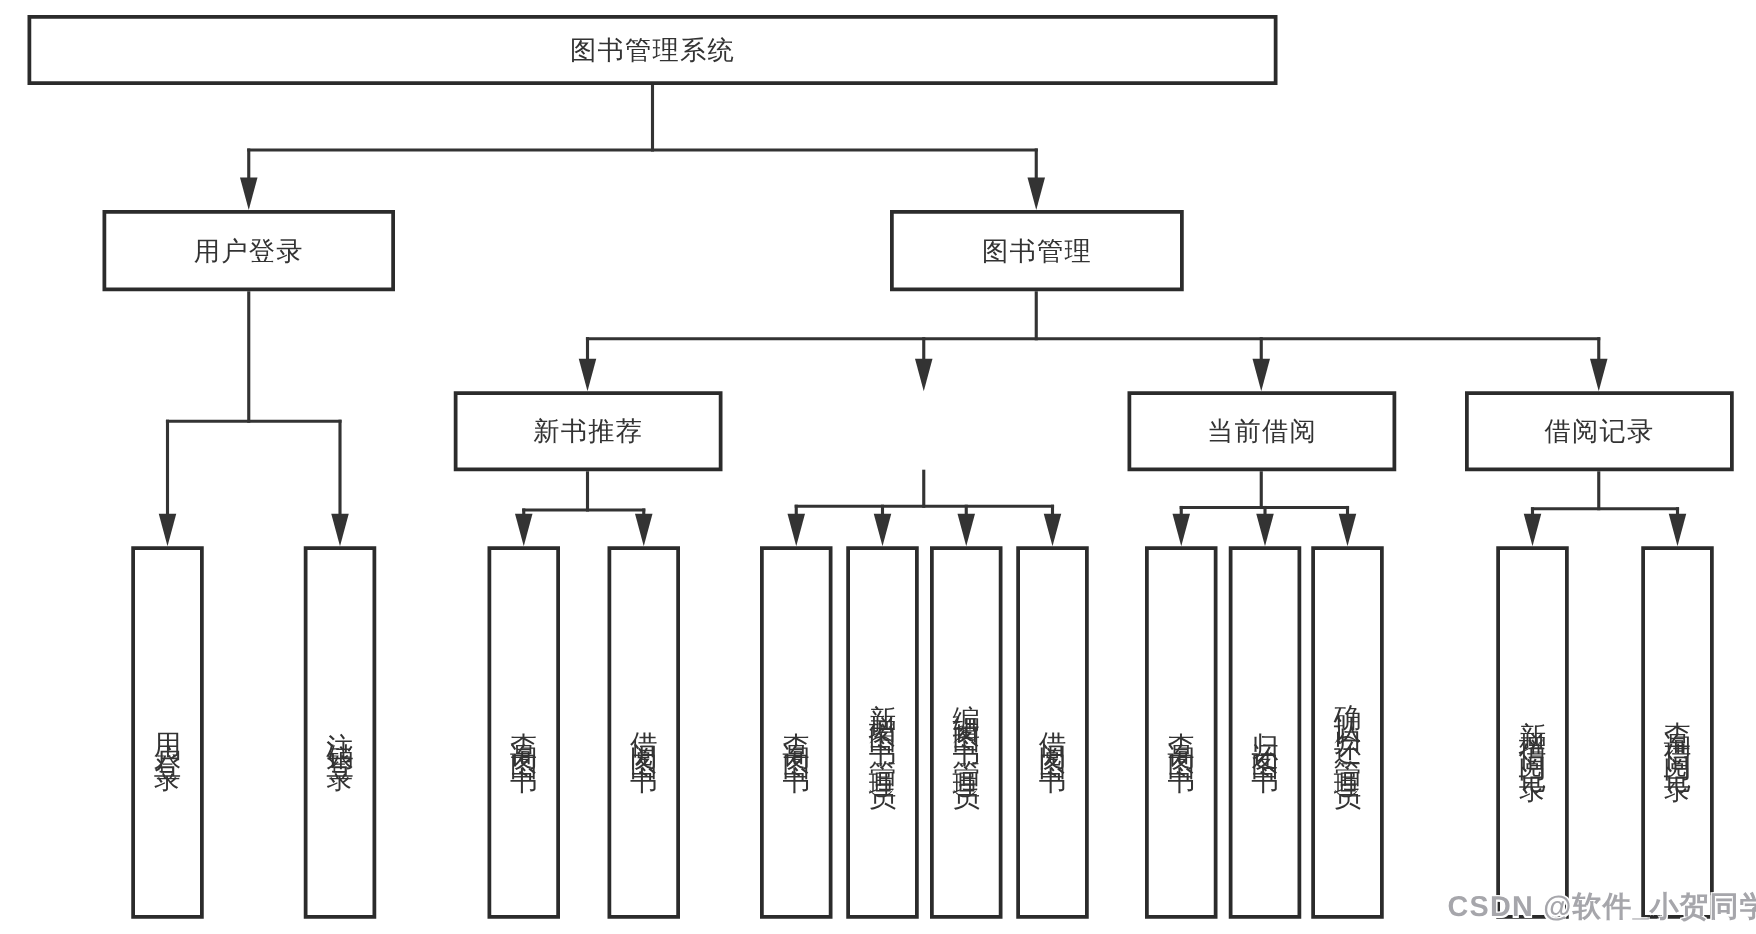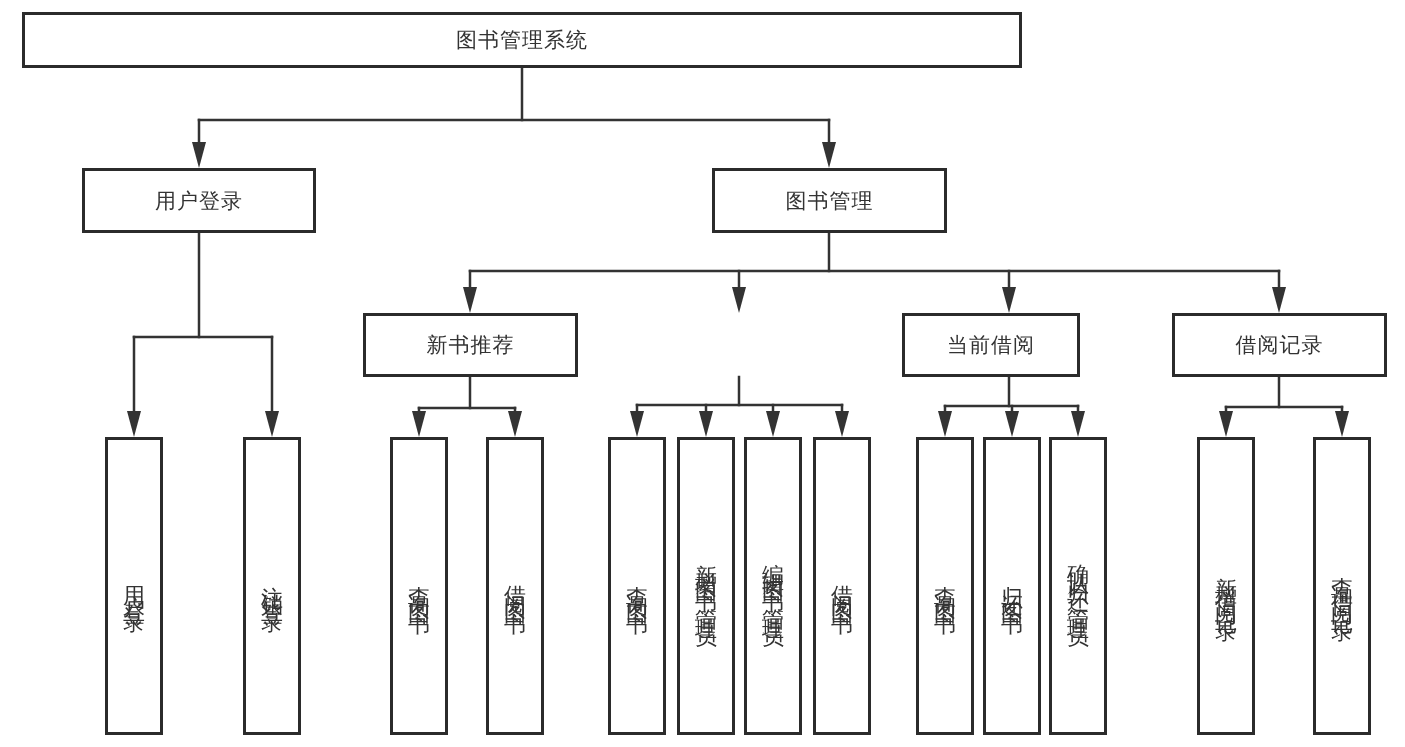--- a/index.html
+++ b/index.html
@@ -115,35 +115,36 @@
       <polygon points="1219,411 1233,411 1226,437" fill="currentColor"></polygon>
       <polygon points="1335,411 1349,411 1342,437" fill="currentColor"></polygon>
     </svg>
 
   <div class="node h-node" style="left:22px;top:12px;width:1000px;height:56px">图书管理系统</div>
 
   <div class="node h-node" style="left:82px;top:168px;width:234px;height:65px">用户登录</div>
   <div class="node h-node" style="left:363px;top:313px;width:215px;height:64px">新书推荐</div>
 
   <div class="node h-node" style="left:712px;top:168px;width:235px;height:65px">图书管理</div>
-  <div class="node h-node" style="left:902px;top:313px;width:178px;height:64px">当前借阅</div>
+  <div class="node h-node" style="left:902px;top:313px;width:215px;height:64px">当前借阅</div>
   <div class="node h-node" style="left:1172px;top:313px;width:215px;height:64px">借阅记录</div>
 
   <div class="node v-node" style="left:105px;top:437px;width:58px;height:298px">用户登录</div>
   <div class="node v-node" style="left:243px;top:437px;width:58px;height:298px">注销登录</div>
 
   <div class="node v-node" style="left:390px;top:437px;width:58px;height:298px">查询图书</div>
   <div class="node v-node" style="left:486px;top:437px;width:58px;height:298px">借阅图书</div>
 
   <div class="node v-node" style="left:608px;top:437px;width:58px;height:298px">查询图书</div>
   <div class="node v-node" style="left:677px;top:437px;width:58px;height:298px">新增图书（管理员）</div>
   <div class="node v-node" style="left:744px;top:437px;width:58px;height:298px">编辑图书（管理员）</div>
   <div class="node v-node" style="left:813px;top:437px;width:58px;height:298px">借阅图书</div>
 
   <div class="node v-node" style="left:916px;top:437px;width:58px;height:298px">查询图书</div>
   <div class="node v-node" style="left:983px;top:437px;width:58px;height:298px">归还图书</div>
   <div class="node v-node" style="left:1049px;top:437px;width:58px;height:298px">确认归还（管理员）</div>
 
   <div class="node v-node" style="left:1197px;top:437px;width:58px;height:298px">新增借阅记录</div>
   <div class="node v-node" style="left:1313px;top:437px;width:58px;height:298px">查询借阅记录</div>
 
+  <div class="watermark">CSDN @软件_小贺同学</div>
 
 </div>
 
 </body></html>

